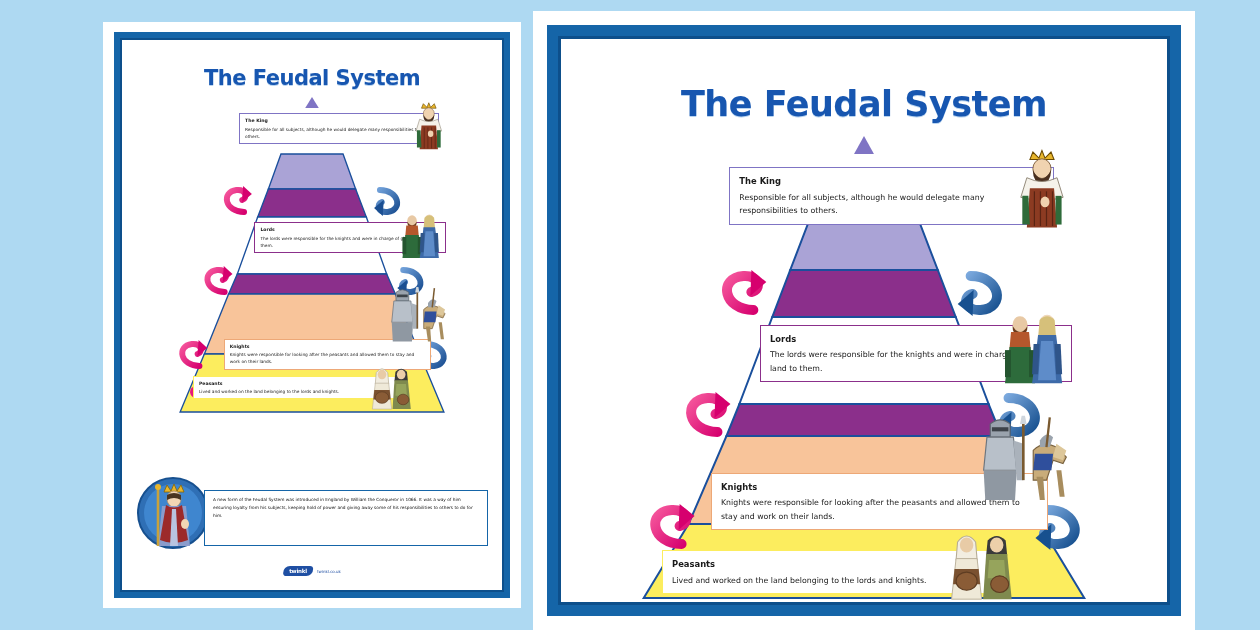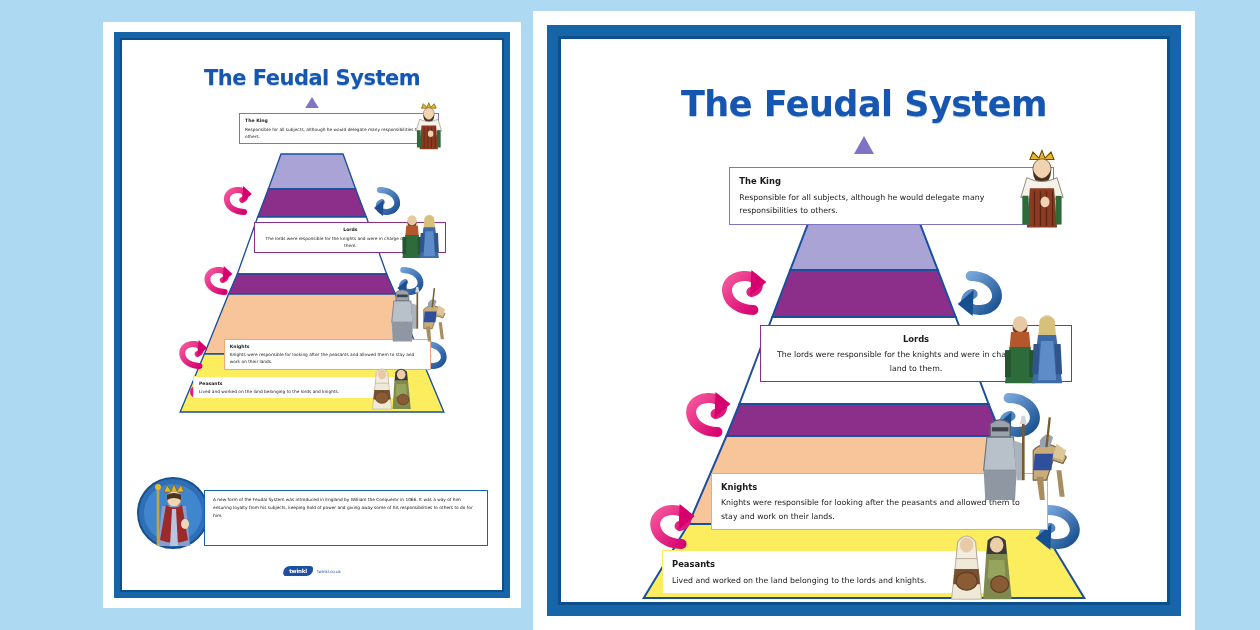--- a/index.html
+++ b/index.html
@@ -67,21 +67,21 @@
   }
   .info-box .ib-title { font-weight: bold; display: block; }
   .info-box .ib-body  { display: block; }
 
   .poster-left .info-box { font-size: 4.3px; line-height: 1.65; border-width: 1px; padding: 3px 5px; }
   .poster-left .info-box .ib-title { font-size: 4.6px; margin-bottom: 1px; }
   .poster-right .info-box { font-size: 7.8px; line-height: 1.72; padding: 6px 9px; }
   .poster-right .info-box .ib-title { font-size: 8.4px; margin-bottom: 2px; }
 
   .box-king    { border-color: #7f74c4; }
-  .box-lords   { border-color: #8b2f8b; text-align: center; }
+  .box-lords   { border-color: #8b2f8b; }
   .box-knights { border-color: #eda877; margin-top: 40px; }
   .box-peasants{ border-color: #fced5e; }
 
   
   .char {
     position: absolute;
     z-index: 7;
     pointer-events: none;
   }
 

